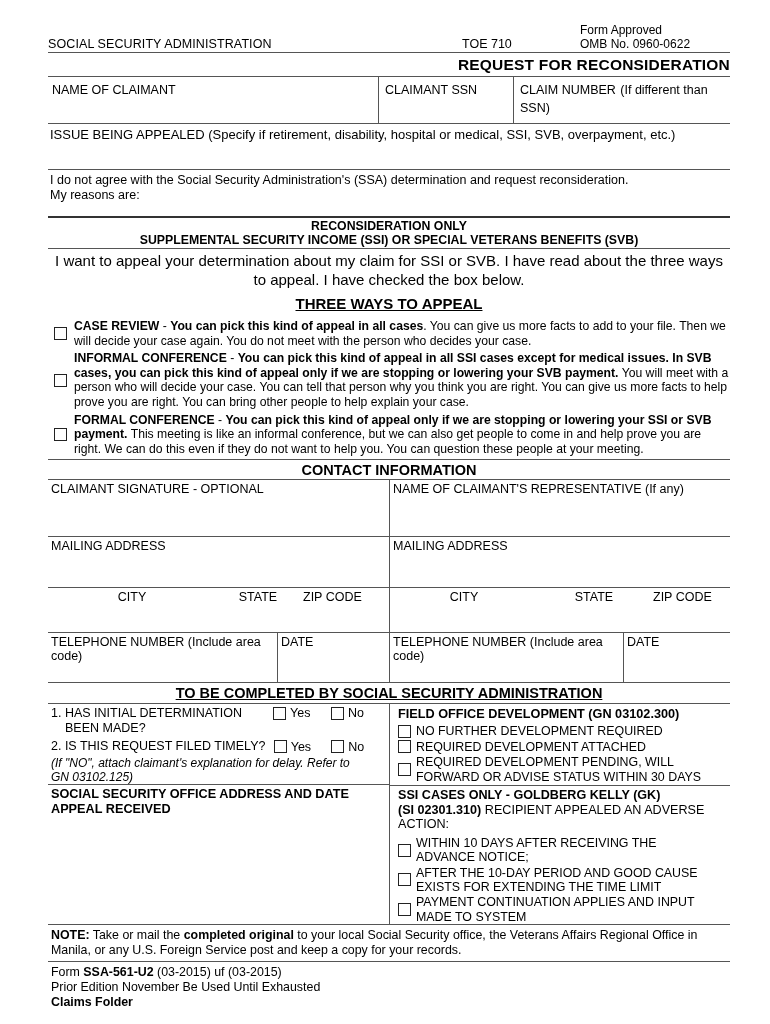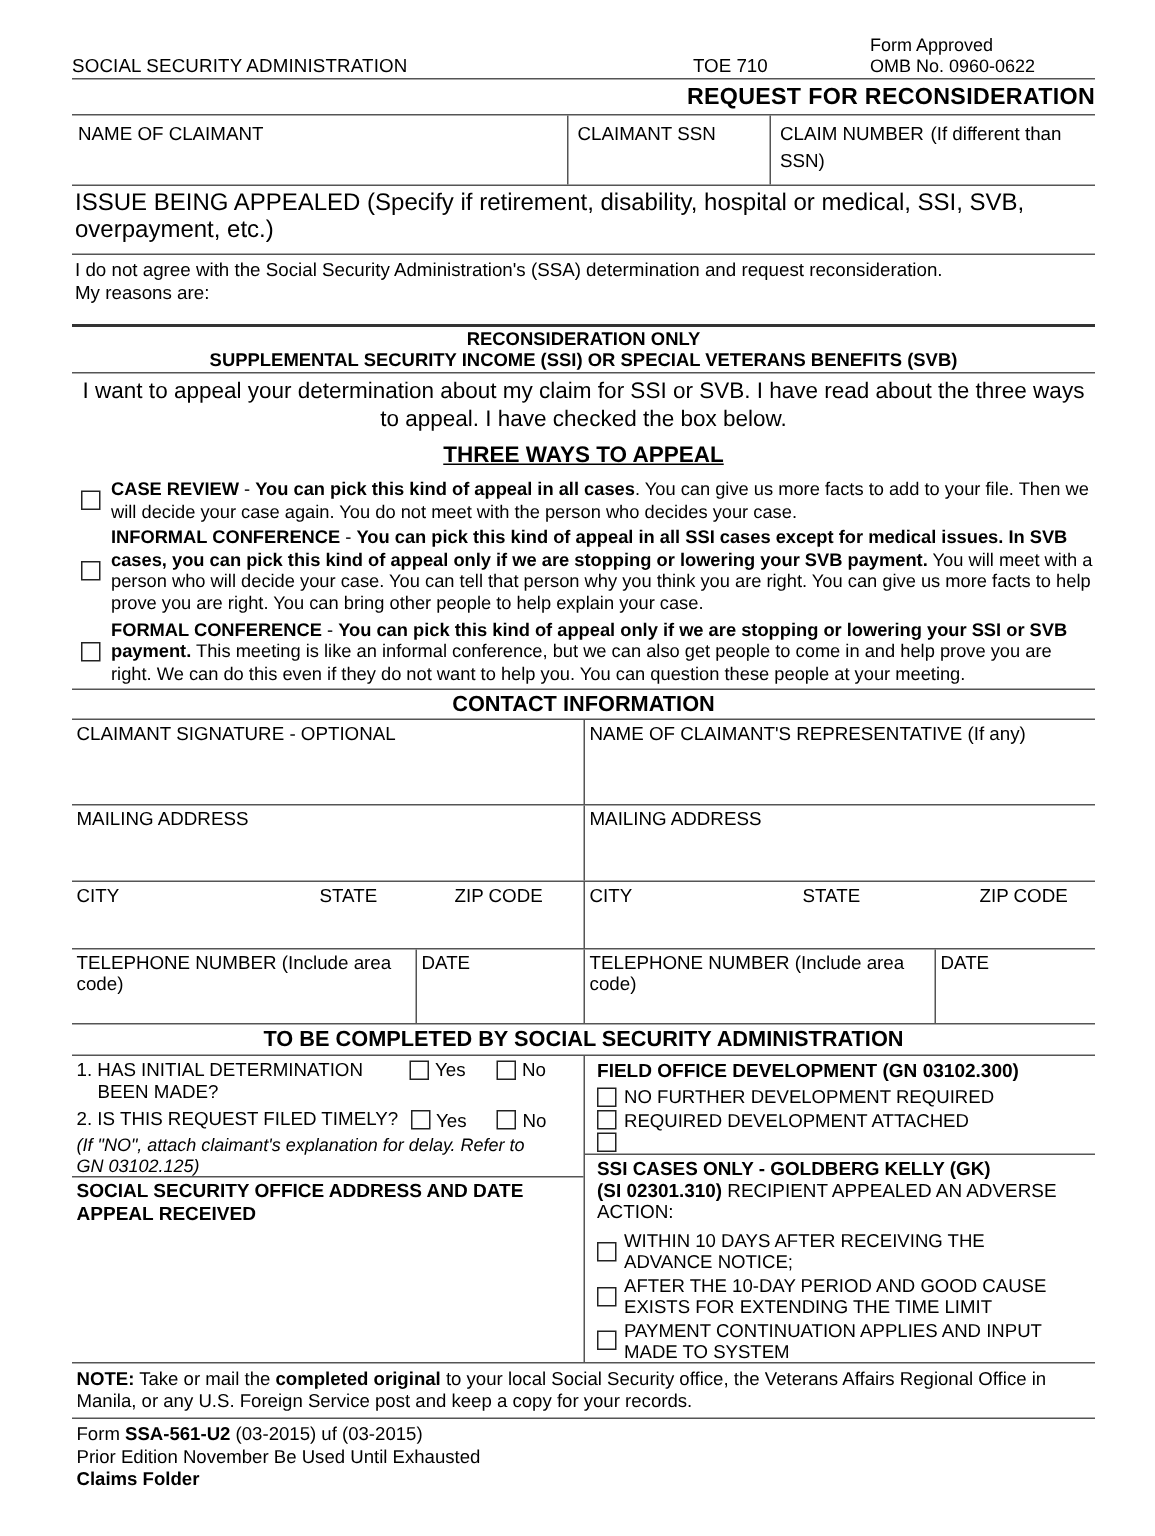--- a/index.html
+++ b/index.html
@@ -30,21 +30,21 @@
   }
 
   
   .ctable{display:flex;border-top:1.5px solid #555;border-bottom:1.5px solid #555;height:46px;}
   .ctable .cell{padding:3px 0 0 4px;box-sizing:border-box;}
   .c1{width:330px;}
   .c2{width:135px;border-left:1px solid #555;padding-left:6px !important;}
   .c3{flex:1;border-left:1px solid #555;padding-left:6px !important;}
   .lbl{font-size:12.5px;}
 
-  .issue{font-size:16px;padding:3px 0 0 2px;}
+  .issue{font-size:13px;padding:3px 0 0 2px;}
   .issue-box{height:45px;}
 
   .reasons{font-size:12.5px;line-height:15px;padding:3px 0 0 2px;}
   .reasons-box{height:46px;}
 
   .ssi-head{
     text-align:center;font-weight:bold;font-size:12.3px;line-height:13.5px;
     padding:2px 0 1px;
   }
   .want{
@@ -73,26 +73,26 @@
   .crow{display:flex;}
   .ccell{box-sizing:border-box;padding:2px 0 0 3px;font-size:12.5px;}
   .vline{border-left:1px solid #555;}
   .left-half{width:341px;}
   .right-half{flex:1;}
   .h-sig{height:56px;}
   .h-mail{height:50px;}
   .h-city{height:44px;}
   .h-tel{height:49px;}
   .csz{display:flex;width:100%;}
-  .csz span{font-size:12.5px;}
+  .csz span{font-size:12.5px;text-align:center;}
   .tel-lab{font-size:12.5px;}
 
   
   .ssa-title{
-    text-align:center;font-weight:bold;font-size:14.5px;padding:2px 0 2px;
+    text-align:center;font-weight:bold;font-size:14.5px;padding:2px 0 2px;text-decoration:underline;
   }
   .ssa-wrap{display:flex;border-top:1.5px solid #555;border-bottom:1.5px solid #555;}
   .ssa-left{width:341px;box-sizing:border-box;}
   .ssa-right{flex:1;border-left:1px solid #555;box-sizing:border-box;padding-left:6px;}
 
   .qrow{display:flex;align-items:center;font-size:12.5px;padding:2px 0 0 3px;}
   .qtext{line-height:14.5px;}
   .ybox{display:flex;align-items:center;font-size:12.5px;}
   .ybox .cb{
     width:11px;height:11px;border:1.3px solid #222;background:#fff;margin-right:4px;
@@ -308,20 +308,21 @@
       <div class="ck">
         <div class="cb"></div>
         <span>NO FURTHER DEVELOPMENT REQUIRED</span>
       </div>
       <div class="ck">
         <div class="cb"></div>
         <span>REQUIRED DEVELOPMENT ATTACHED</span>
       </div>
       <div class="ck two">
         <div class="cb"></div>
+        <span style="width:290px;">REQUIRED DEVELOPMENT PENDING, WILL FORWARD OR ADVISE STATUS WITHIN 30 DAYS</span>
       </div>
 
       <div class="hr-thin" style="margin:1px 0 0 -6px;"></div>
 
       <div class="gk-head">
         <div>SSI CASES ONLY - GOLDBERG KELLY (GK)</div>
         <div><span>(SI 02301.310)</span><span class="reg"> RECIPIENT APPEALED AN ADVERSE</span></div>
         <div class="reg">ACTION:</div>
       </div>
 

